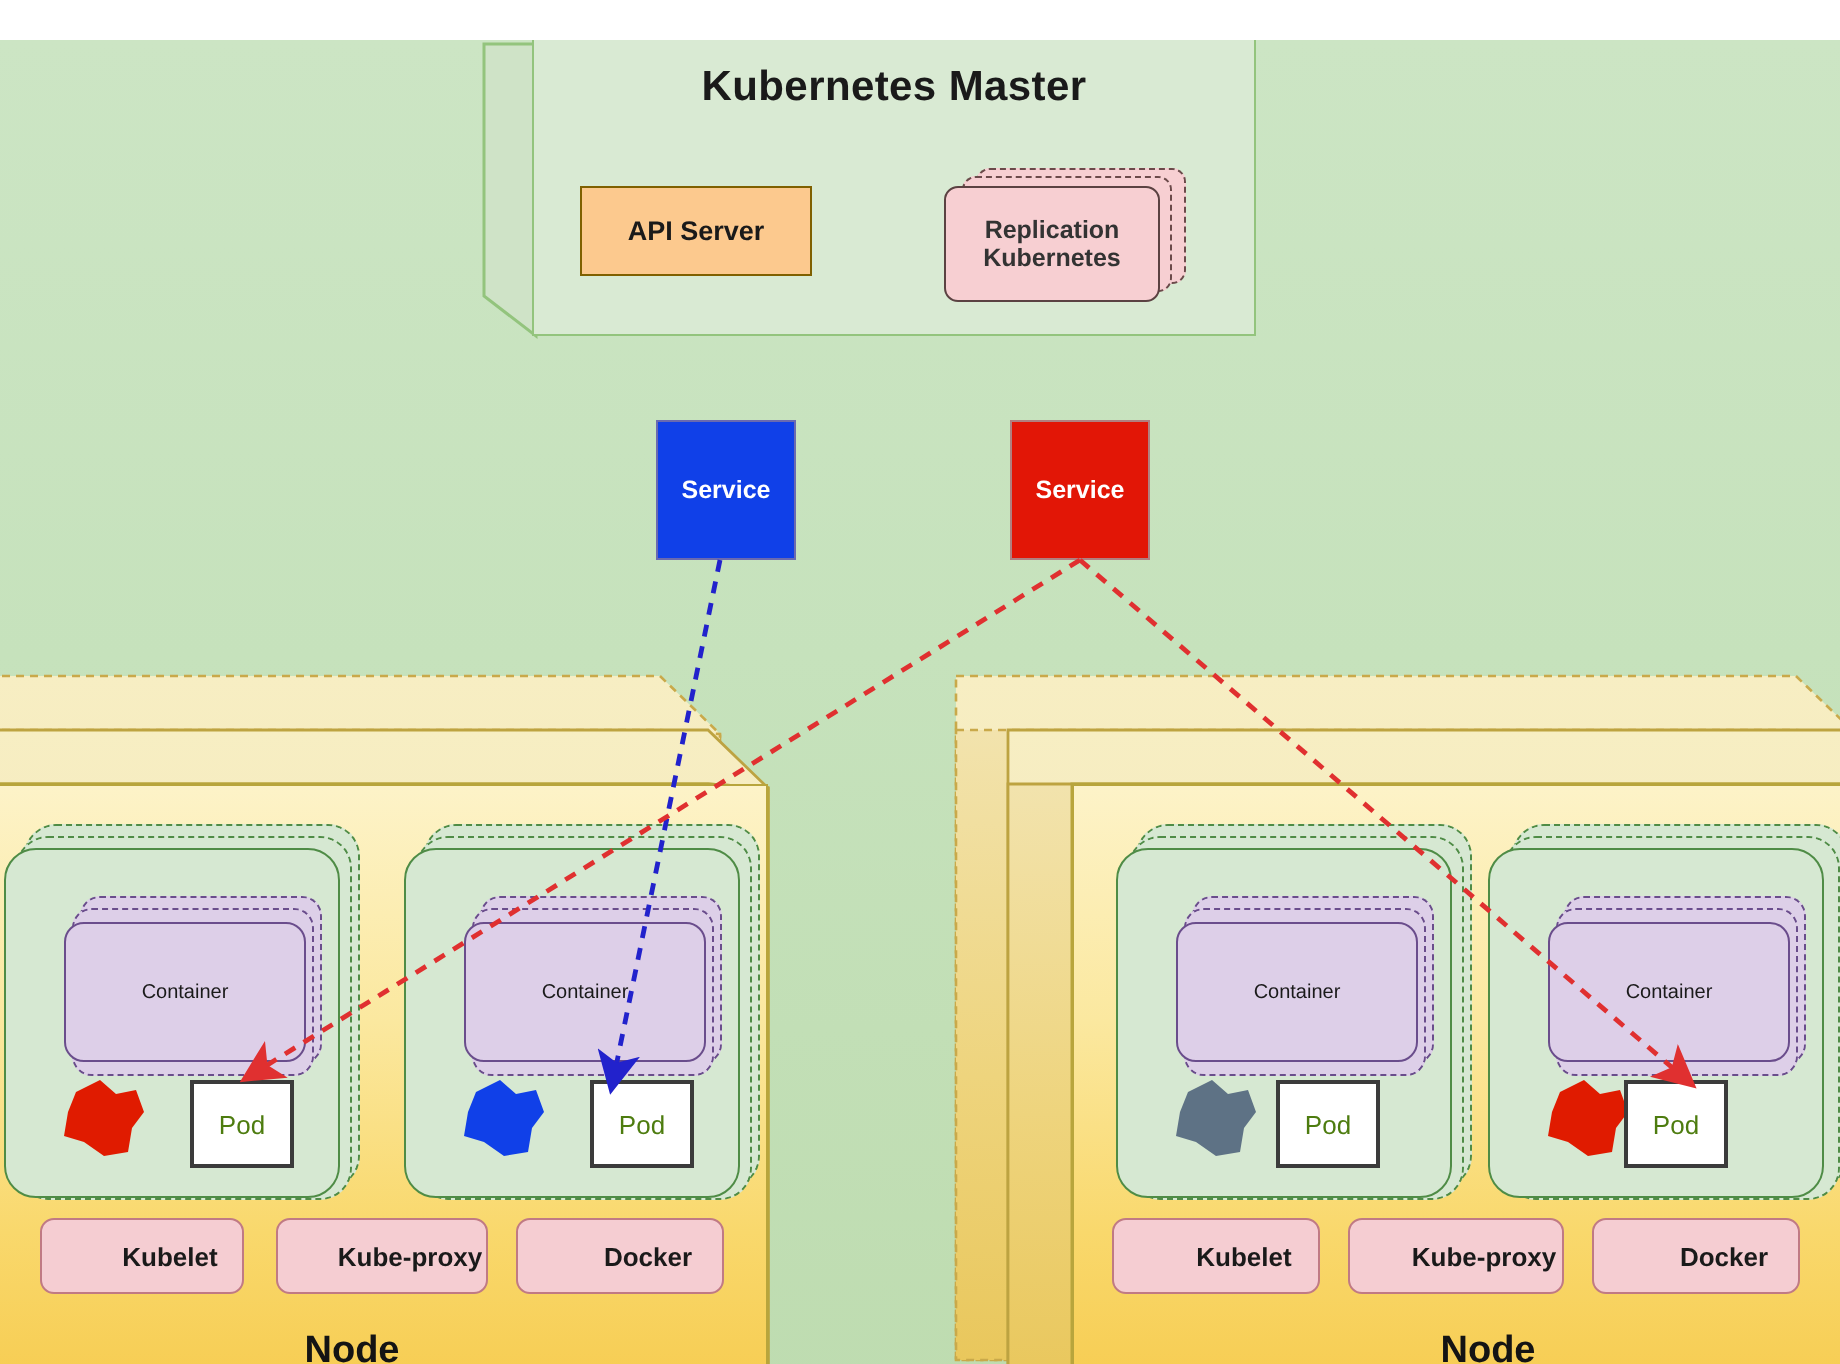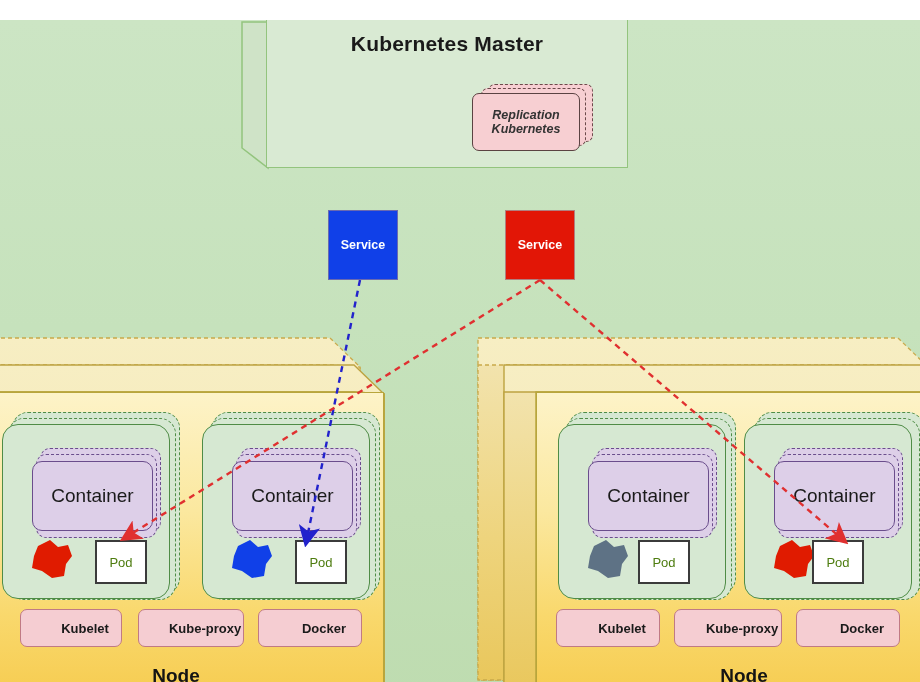--- a/index.html
+++ b/index.html
@@ -64,21 +64,20 @@
     font-size: 13.5px;
     font-weight: bold;
     color: #1a1a1a;
     z-index: 6;
   }
   
   .rc-card {
     position: absolute;
     box-sizing: border-box;
     border-radius: 7px;
-    font-style: italic;
   }
   #rc-back2 {
     left: 488px; top: 64px; width: 105px; height: 58px;
     background: #f7cfd2;
     border: 1.6px dashed #6b4a4a;
     z-index: 5;
   }
   #rc-back1 {
     left: 481px; top: 68px; width: 105px; height: 58px;
     background: #f7cfd2;
@@ -168,21 +167,21 @@
   .container-front {
     position: absolute;
     z-index: 18;
     box-sizing: border-box;
     background: #ddcfe8;
     border: 1.5px solid #6a4d8c;
     border-radius: 10px;
     display: flex;
     align-items: center;
     justify-content: center;
-    font-size: 19px;
+    font-size: 10px;
     color: #1a1a1a;
   }
 
   
   .pod-box {
     position: absolute;
     z-index: 22;
     box-sizing: border-box;
     background: #ffffff;
     border: 2px solid #3b3b3b;
@@ -266,20 +265,21 @@
     <g>
       <path d="M 242 2 L 268 2 L 268 148 L 242 128 Z" fill="#cfe3c7" stroke="#93c47d" stroke-width="1.5"></path>
     </g>
   </svg>
 
   <div id="master-wrap" class="abs">
     <div id="master-face"></div>
     <div id="master-title">Kubernetes Master</div>
   </div>
 
+  <div id="api-server" class="abs">API Server</div>
 
   <div id="rc-back2" class="rc-card abs"></div>
   <div id="rc-back1" class="rc-card abs"></div>
   <div id="rc-front" class="rc-card abs">
     <span>Replication</span>
     <span>Kubernetes</span>
   </div>
 
   <div id="service-blue" class="service-box abs">Service</div>
   <div id="service-red" class="service-box abs">Service</div>

